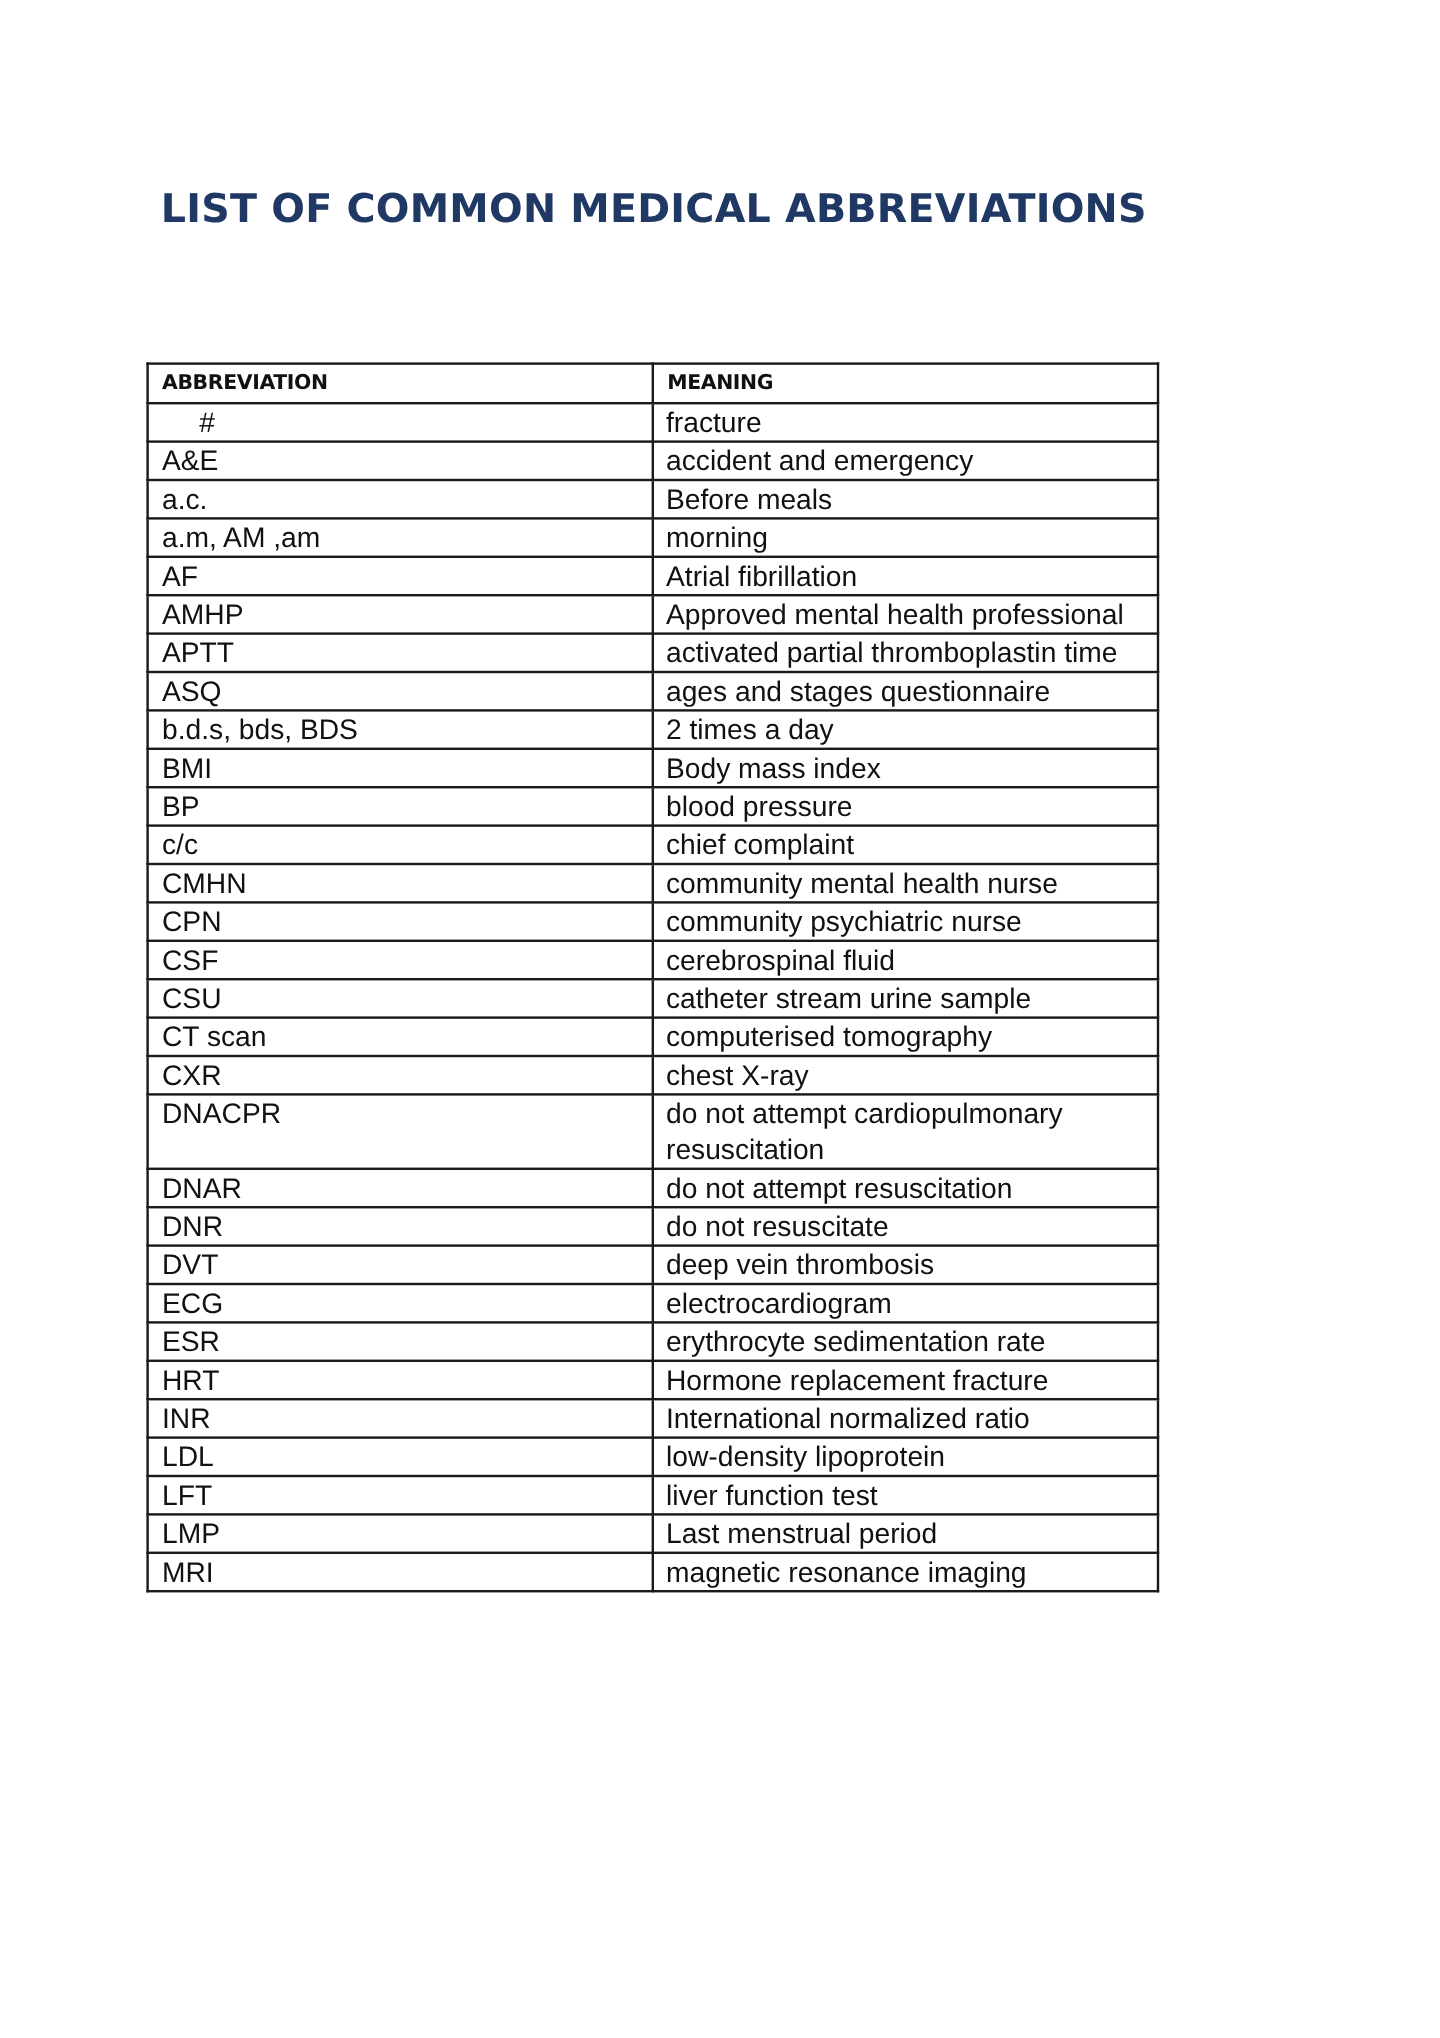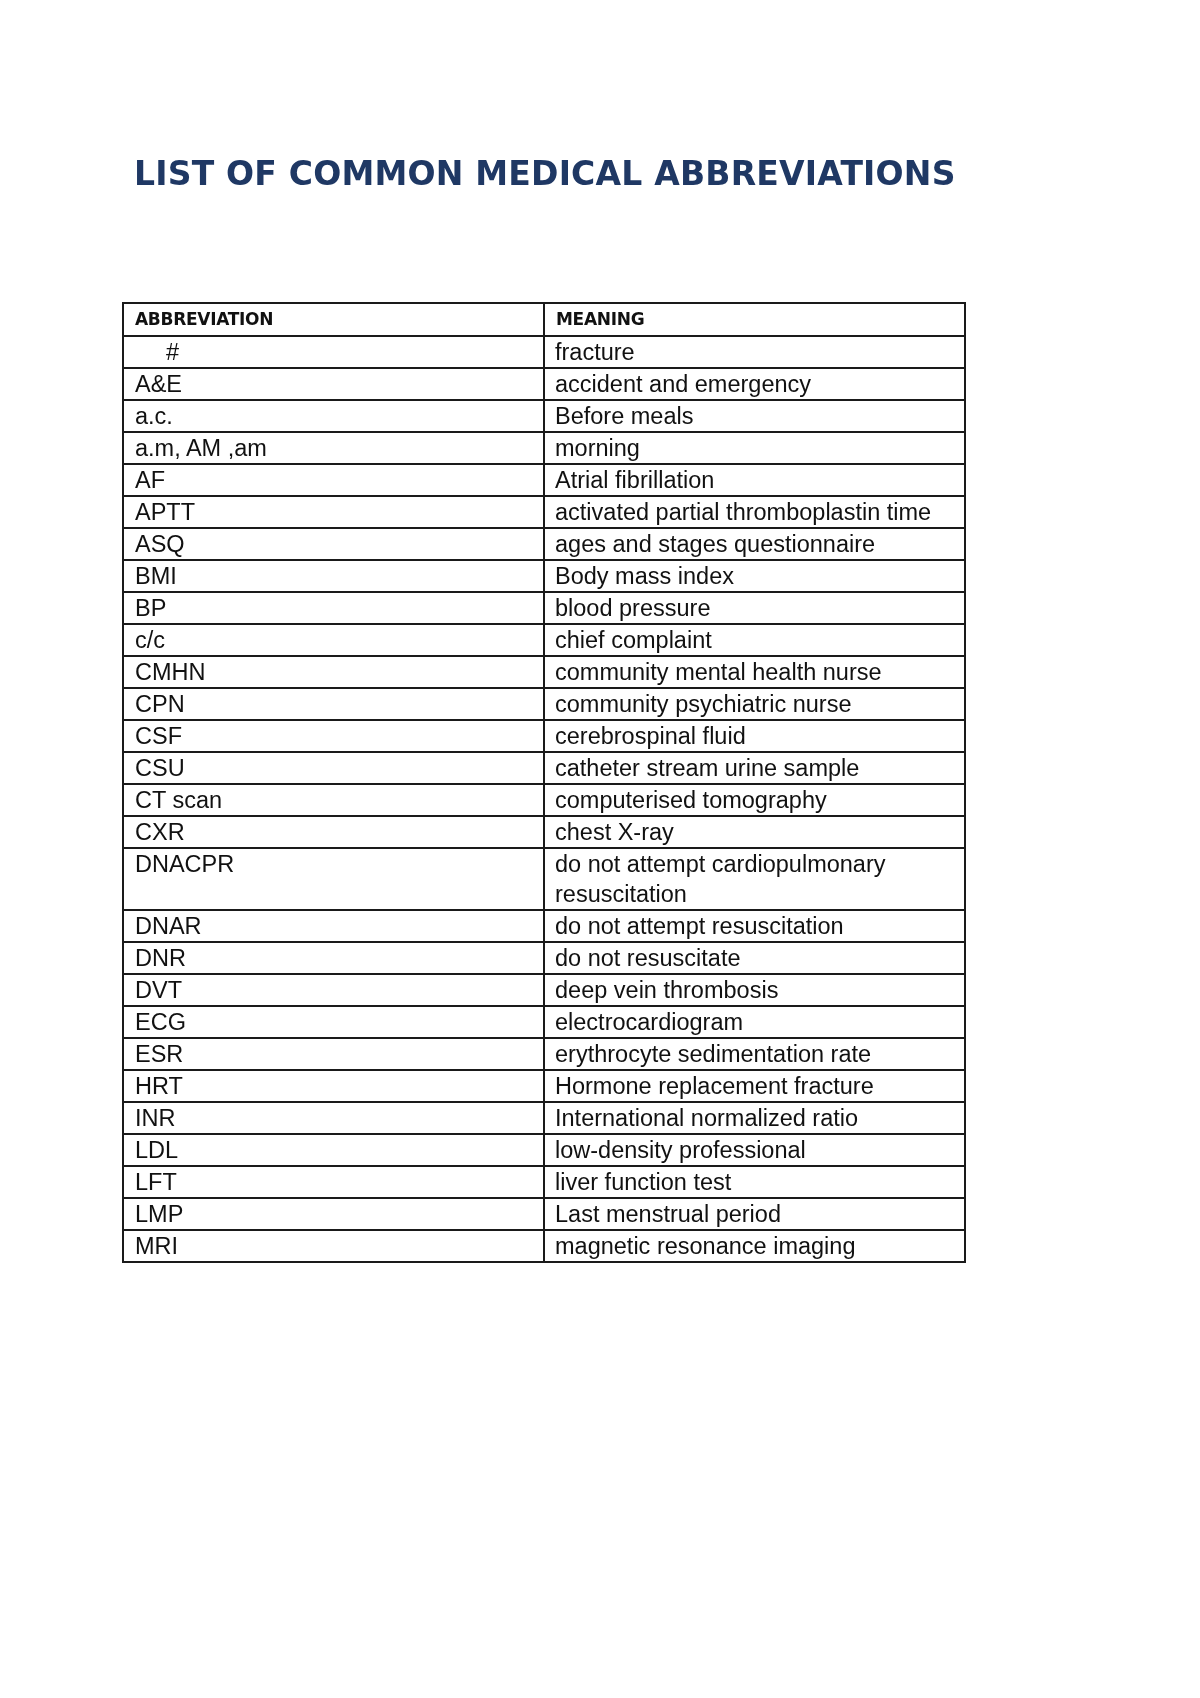--- a/index.html
+++ b/index.html
@@ -61,26 +61,34 @@
       </tr>
       <tr>
         <td>a.m, AM ,am</td>
         <td class="meaning">morning</td>
       </tr>
       <tr>
         <td>AF</td>
         <td class="meaning">Atrial fibrillation</td>
       </tr>
       <tr>
+        <td>AMHP</td>
+        <td class="meaning">Approved mental health professional</td>
+      </tr>
+      <tr>
         <td>APTT</td>
         <td class="meaning">activated partial thromboplastin time</td>
       </tr>
       <tr>
         <td>ASQ</td>
         <td class="meaning">ages and stages questionnaire</td>
+      </tr>
+      <tr>
+        <td>b.d.s, bds, BDS</td>
+        <td class="meaning">2 times a day</td>
       </tr>
       <tr>
         <td>BMI</td>
         <td class="meaning">Body mass index</td>
       </tr>
       <tr>
         <td>BP</td>
         <td class="meaning">blood pressure</td>
       </tr>
       <tr>
@@ -138,21 +146,21 @@
       <tr>
         <td>HRT</td>
         <td class="meaning">Hormone replacement fracture</td>
       </tr>
       <tr>
         <td>INR</td>
         <td class="meaning">International normalized ratio</td>
       </tr>
       <tr>
         <td>LDL</td>
-        <td class="meaning">low-density professional</td>
+        <td class="meaning">low-density lipoprotein</td>
       </tr>
       <tr>
         <td>LFT</td>
         <td class="meaning">liver function test</td>
       </tr>
       <tr>
         <td>LMP</td>
         <td class="meaning">Last menstrual period</td>
       </tr>
       <tr>

